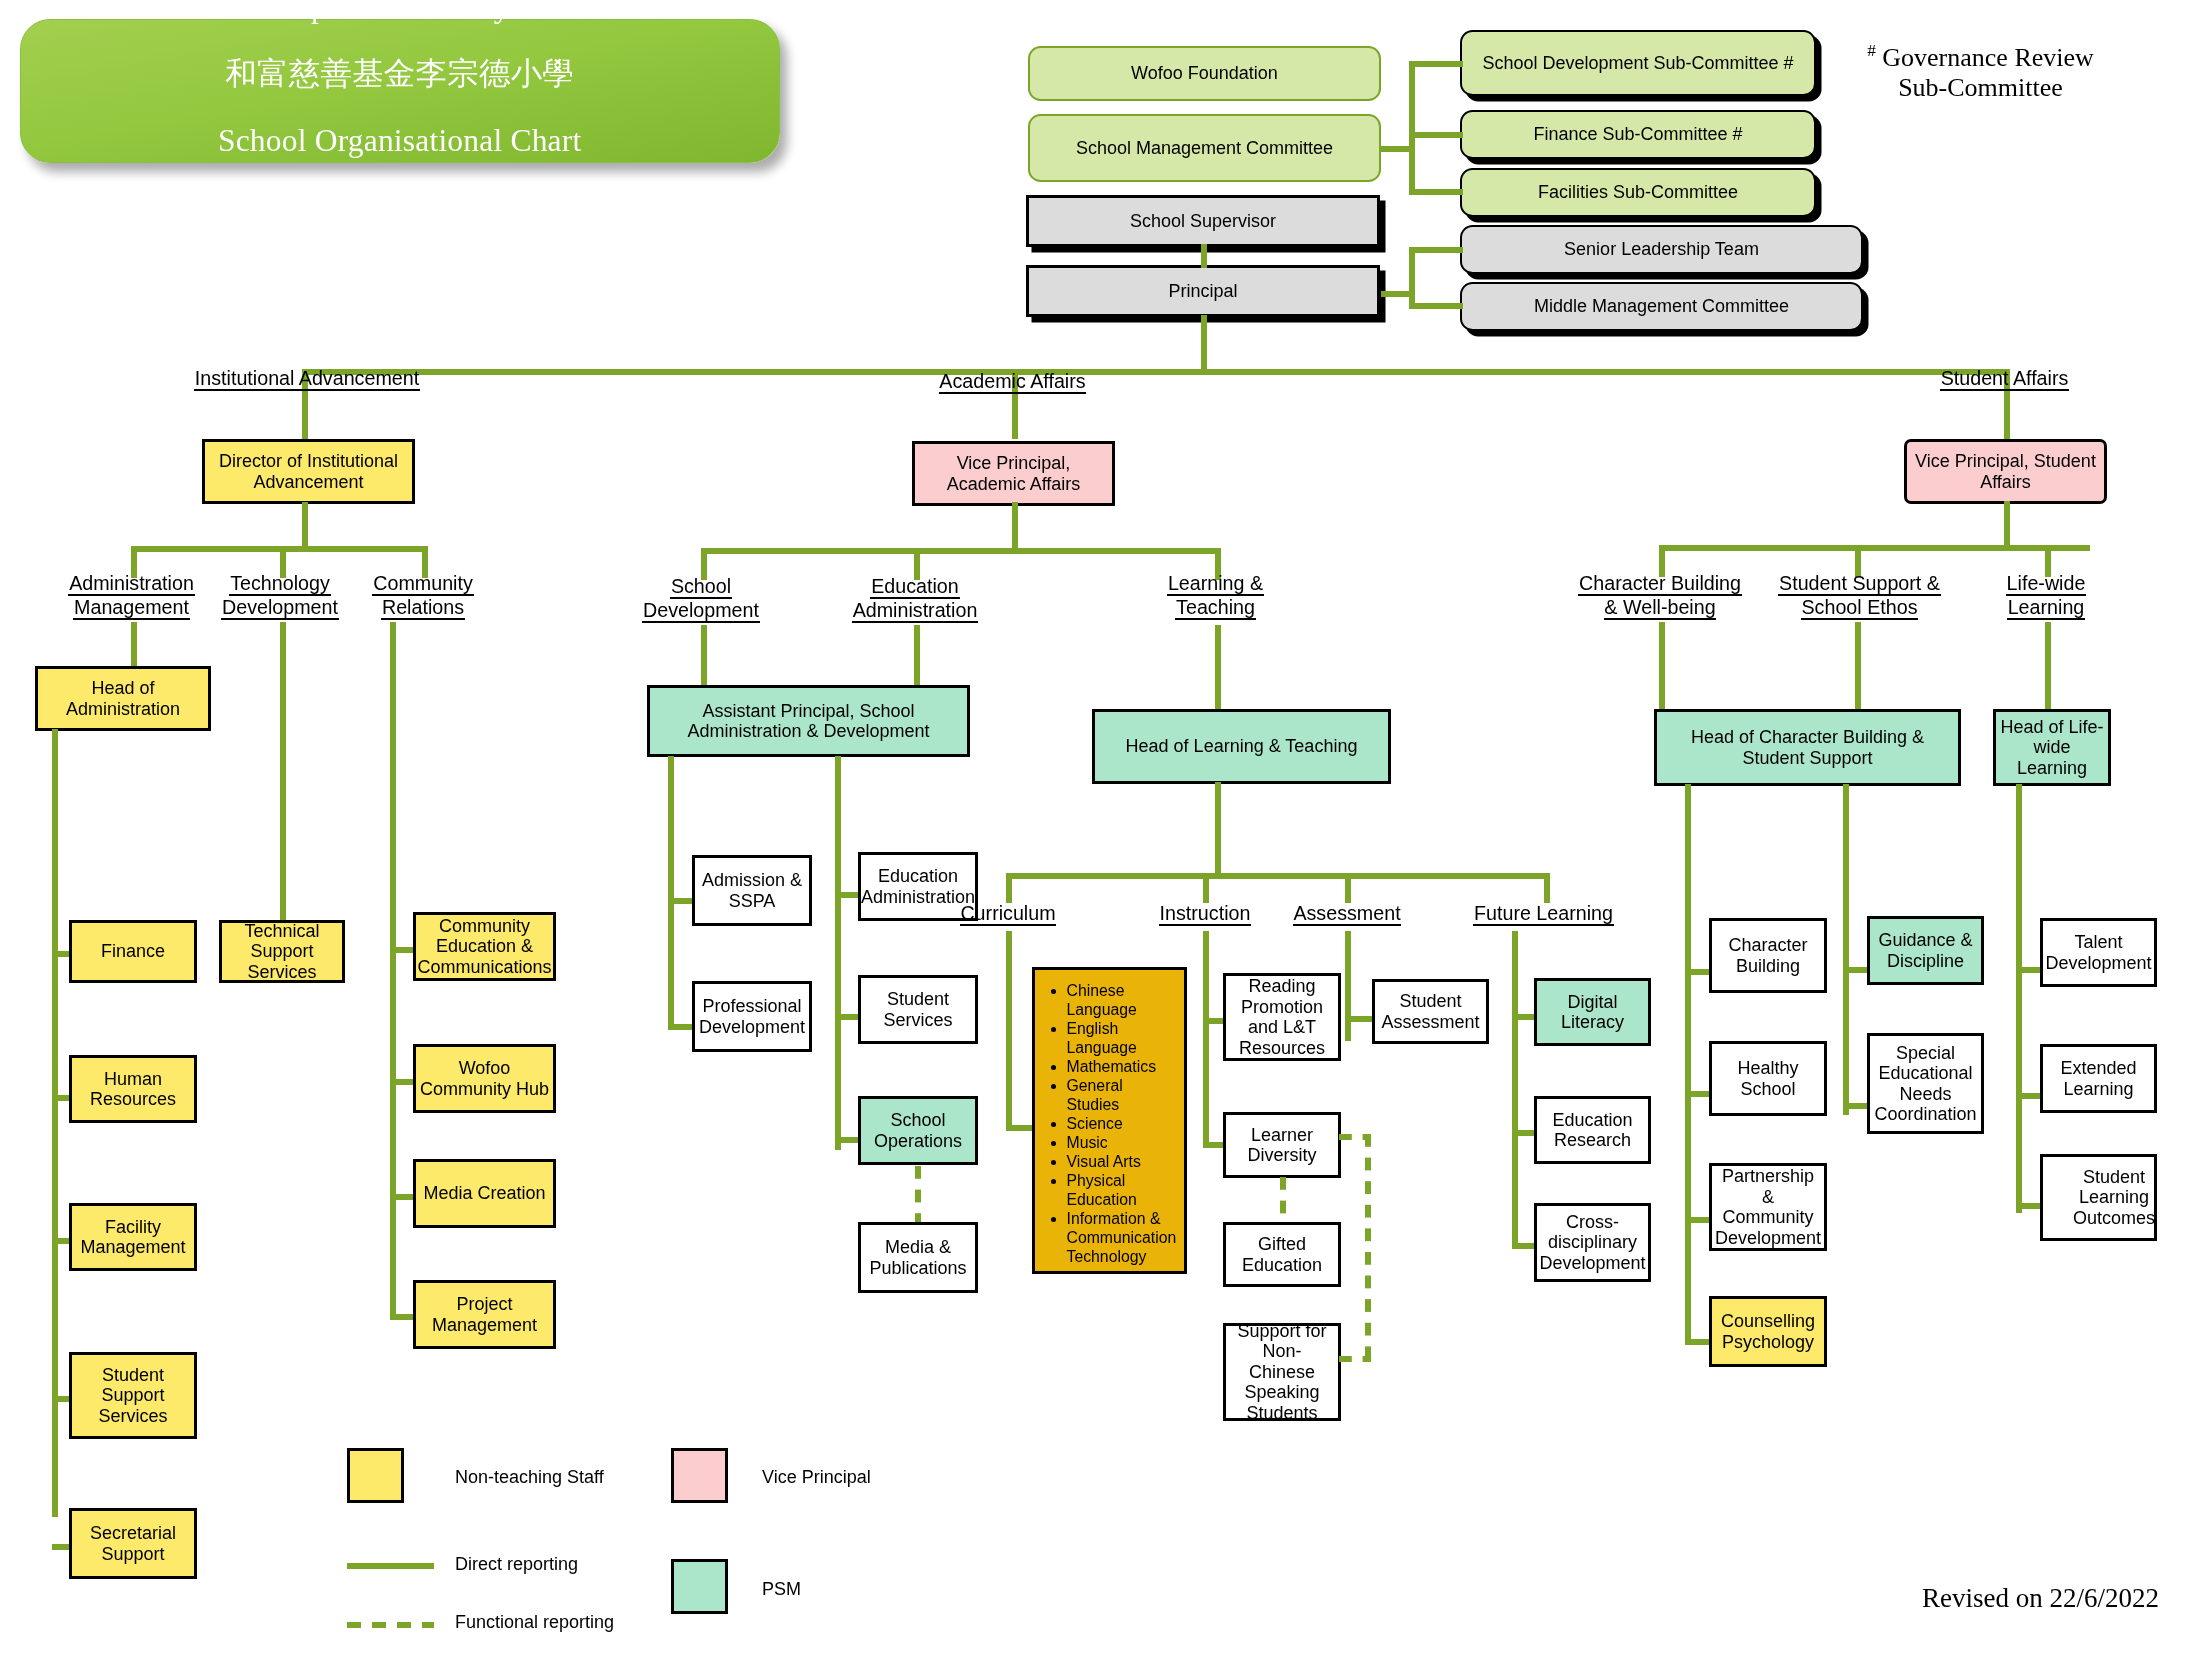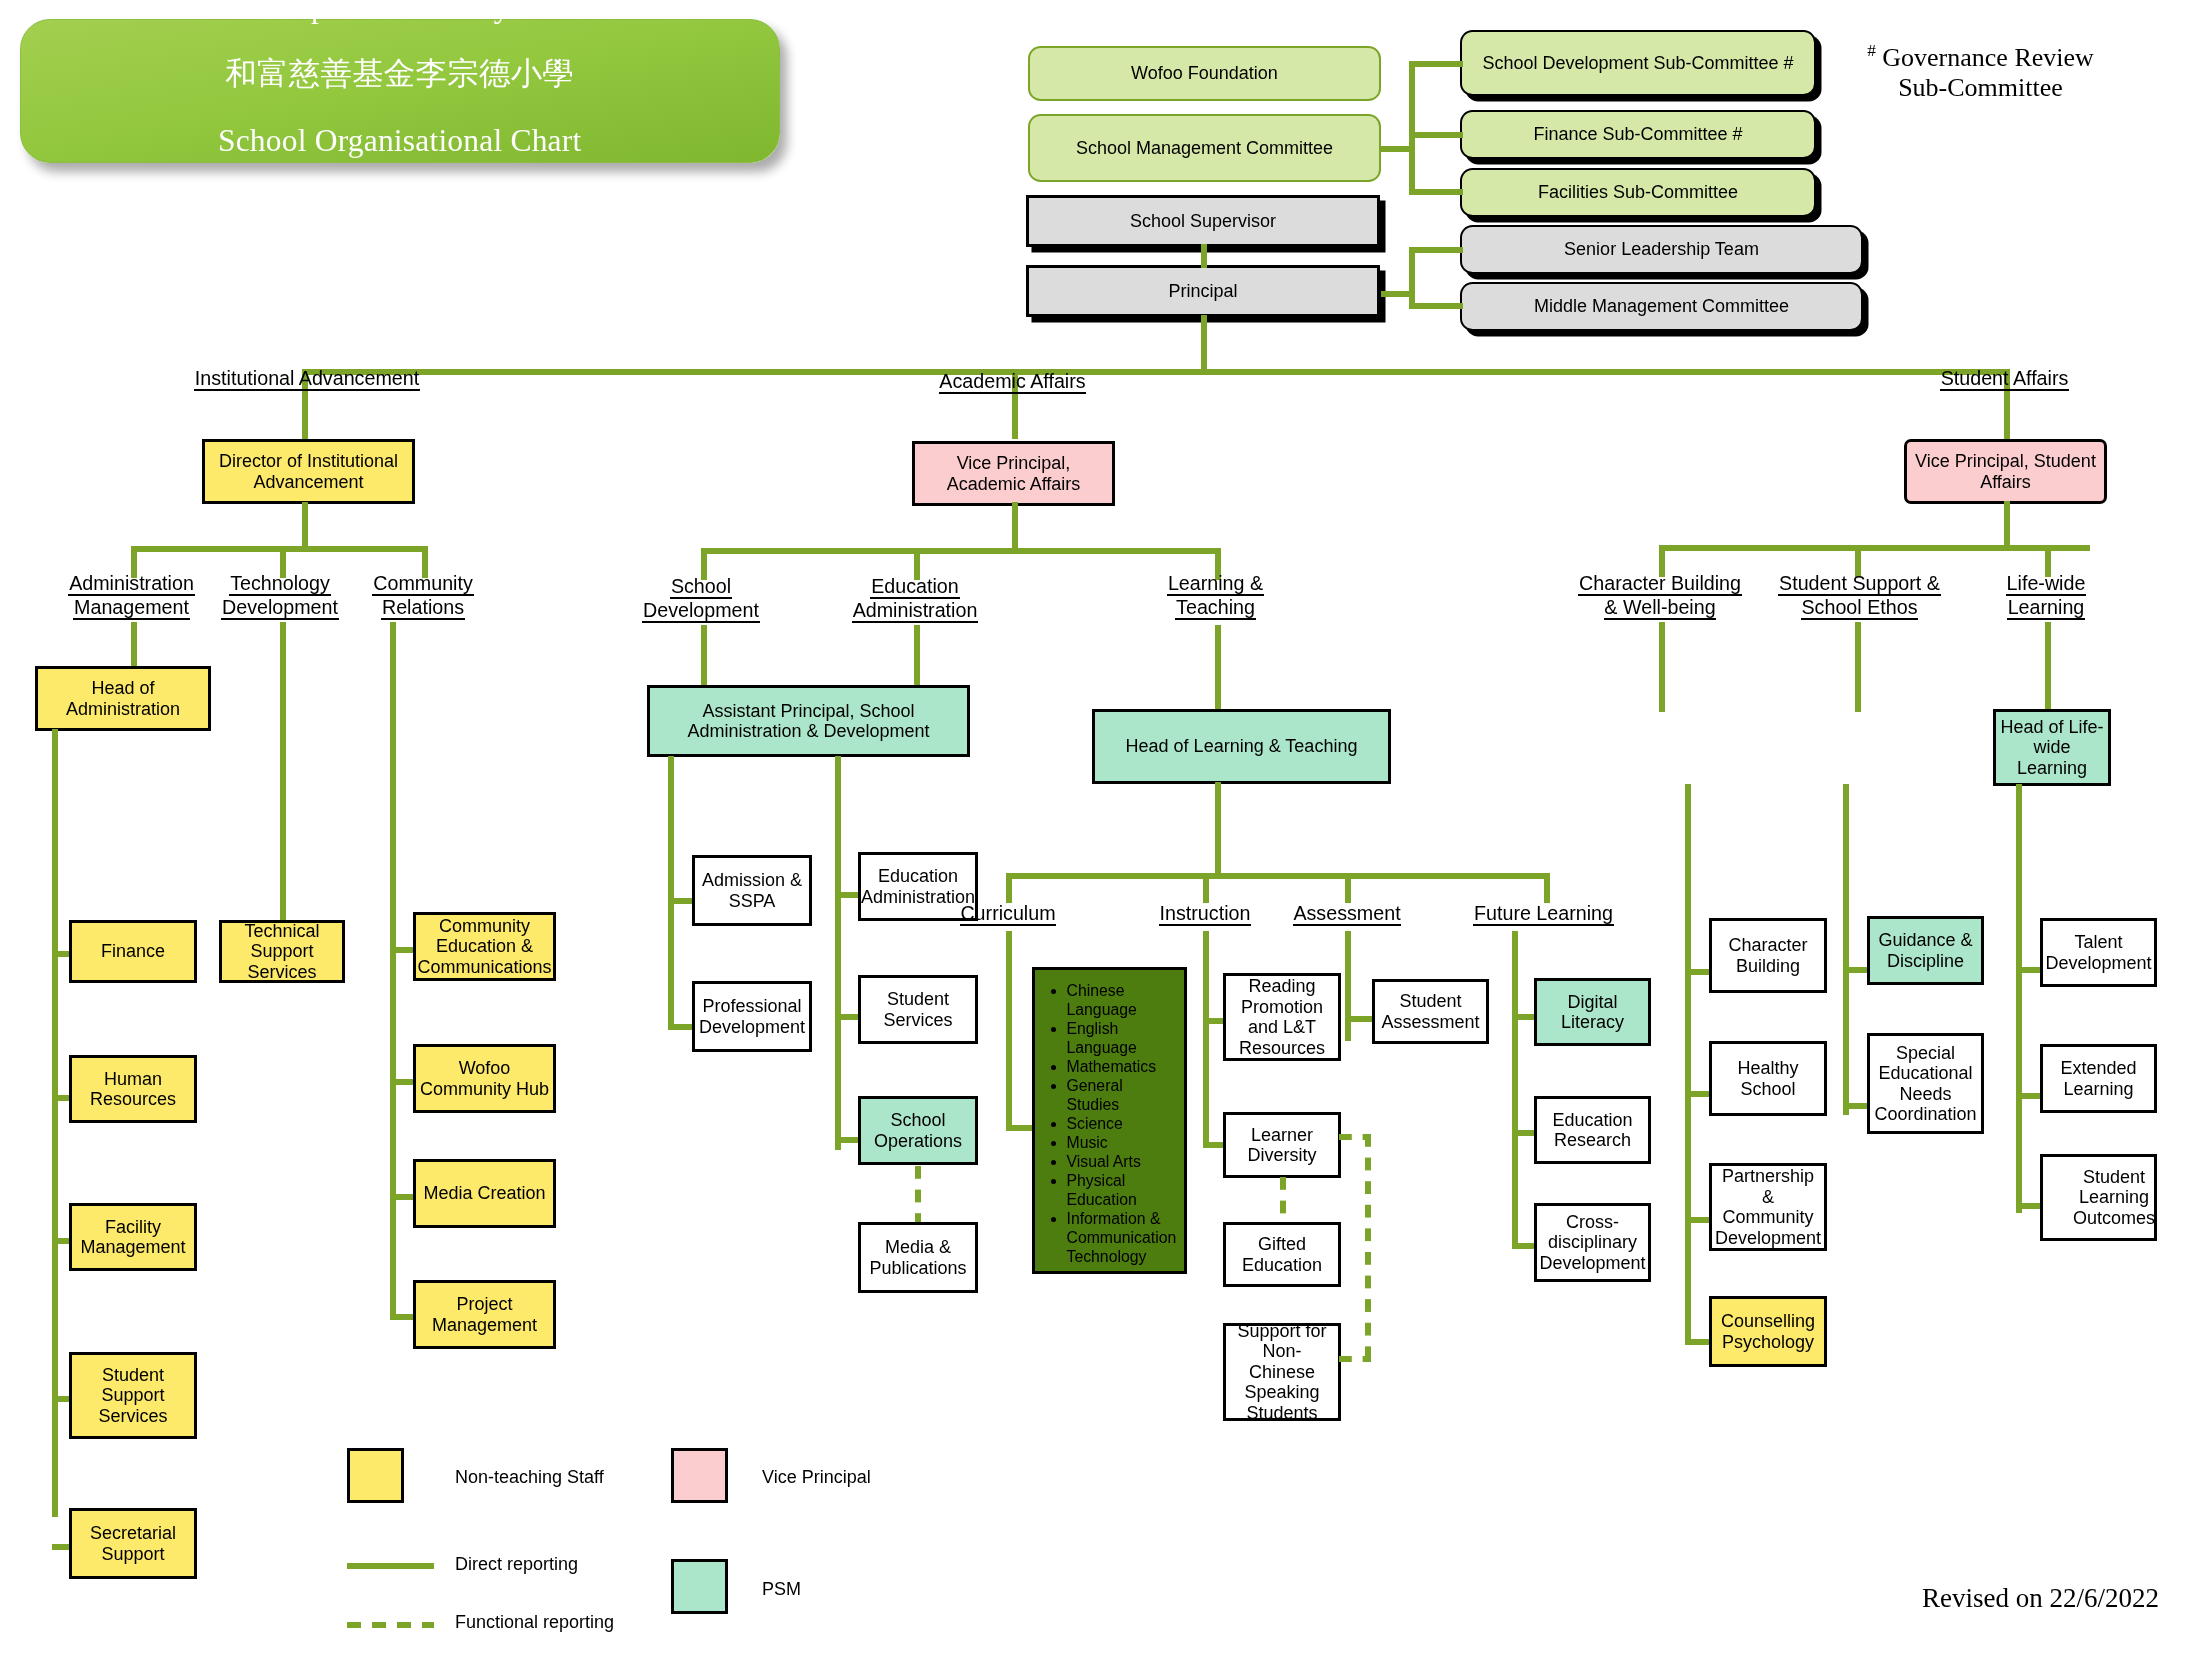--- a/index.html
+++ b/index.html
@@ -56,21 +56,21 @@
   
   .ulabel{
     position:absolute;text-align:center;color:#000;
     font-size:19.7px;line-height:22px;
     display:flex;flex-direction:column;align-items:center;justify-content:flex-start;
   }
   .ulabel i{font-style:normal;border-bottom:2.4px solid #000;display:inline-block;padding:0 0.8px;}
 
   
   .listbox{
-    position:absolute;box-sizing:border-box;border:3.2px solid #000;background:#4d7c0f;
+    position:absolute;box-sizing:border-box;border:3.2px solid #000;background:#eab308;
     padding:11px 6.3px 7.9px 11px;
   }
   .listbox ul{margin:0;padding:0 0 0 20.5px;list-style:disc;}
   .listbox li{font-size:15.8px;line-height:19px;color:#000;margin:0;padding:0;}
 
   
   .serif-note{
     position:absolute;font-family:"Liberation Serif","DejaVu Serif",serif;
     font-size:26px;line-height:30px;color:#000;text-align:center;
   }
@@ -411,20 +411,23 @@
   </div>
   <div class="ulabel" style="left:1977px;top:572px;width:138px;">
     <i>Life-wide</i>
     <i>Learning</i>
   </div>
 
   <div class="ln lnv" style="left:1659px;top:622px;height:90px;"></div>
   <div class="ln lnv" style="left:1855px;top:622px;height:90px;"></div>
   <div class="ln lnv" style="left:2045px;top:622px;height:90px;"></div>
 
+  <div class="node mint" style="left:1654px;top:709px;width:307px;height:77px;">
+    <span>Head of Character Building &amp; Student Support</span>
+  </div>
   <div class="node mint" style="left:1993px;top:709px;width:118px;height:77px;">
     <span>Head of Life-wide Learning</span>
   </div>
 
   <div class="ln lnv" style="left:1685px;top:784px;height:561px;"></div>
   <div class="ln lnh" style="left:1685px;top:969px;width:25px;"></div>
   <div class="ln lnh" style="left:1685px;top:1091px;width:25px;"></div>
   <div class="ln lnh" style="left:1685px;top:1217px;width:25px;"></div>
   <div class="ln lnh" style="left:1685px;top:1339px;width:25px;"></div>
 

